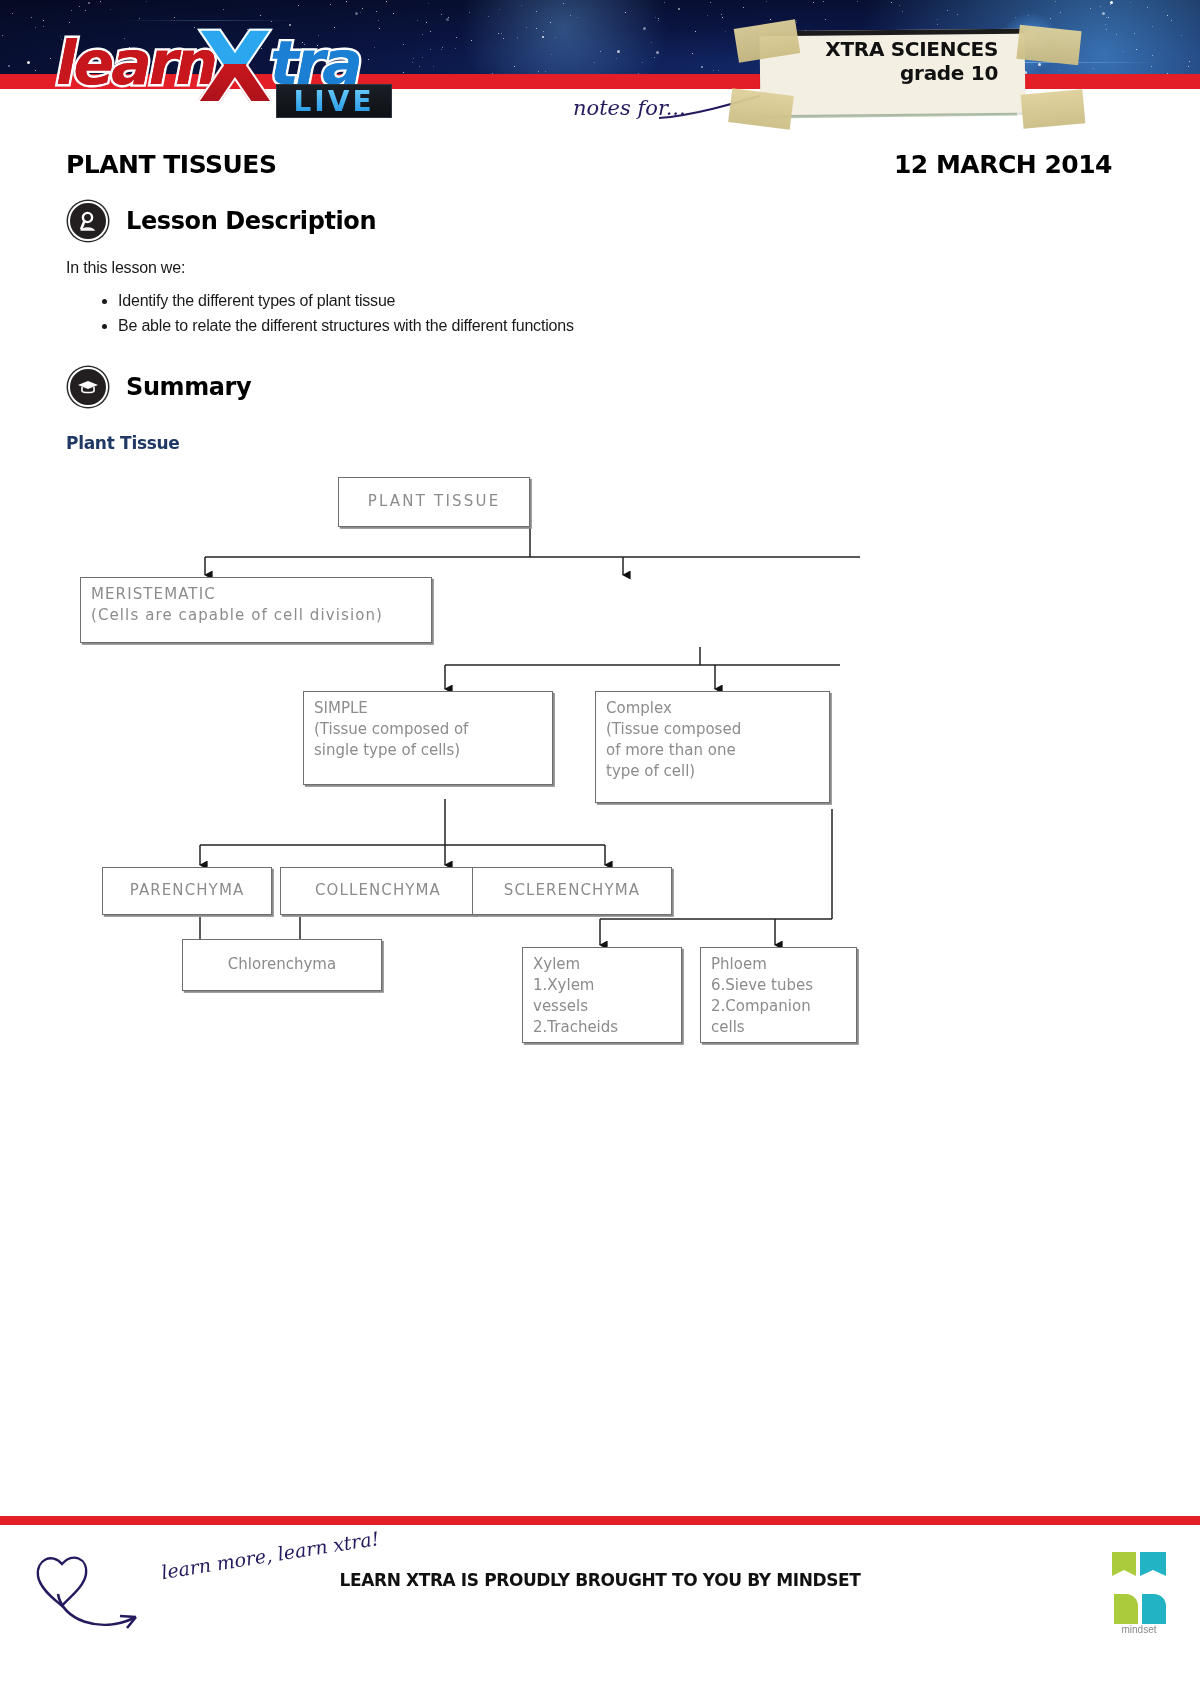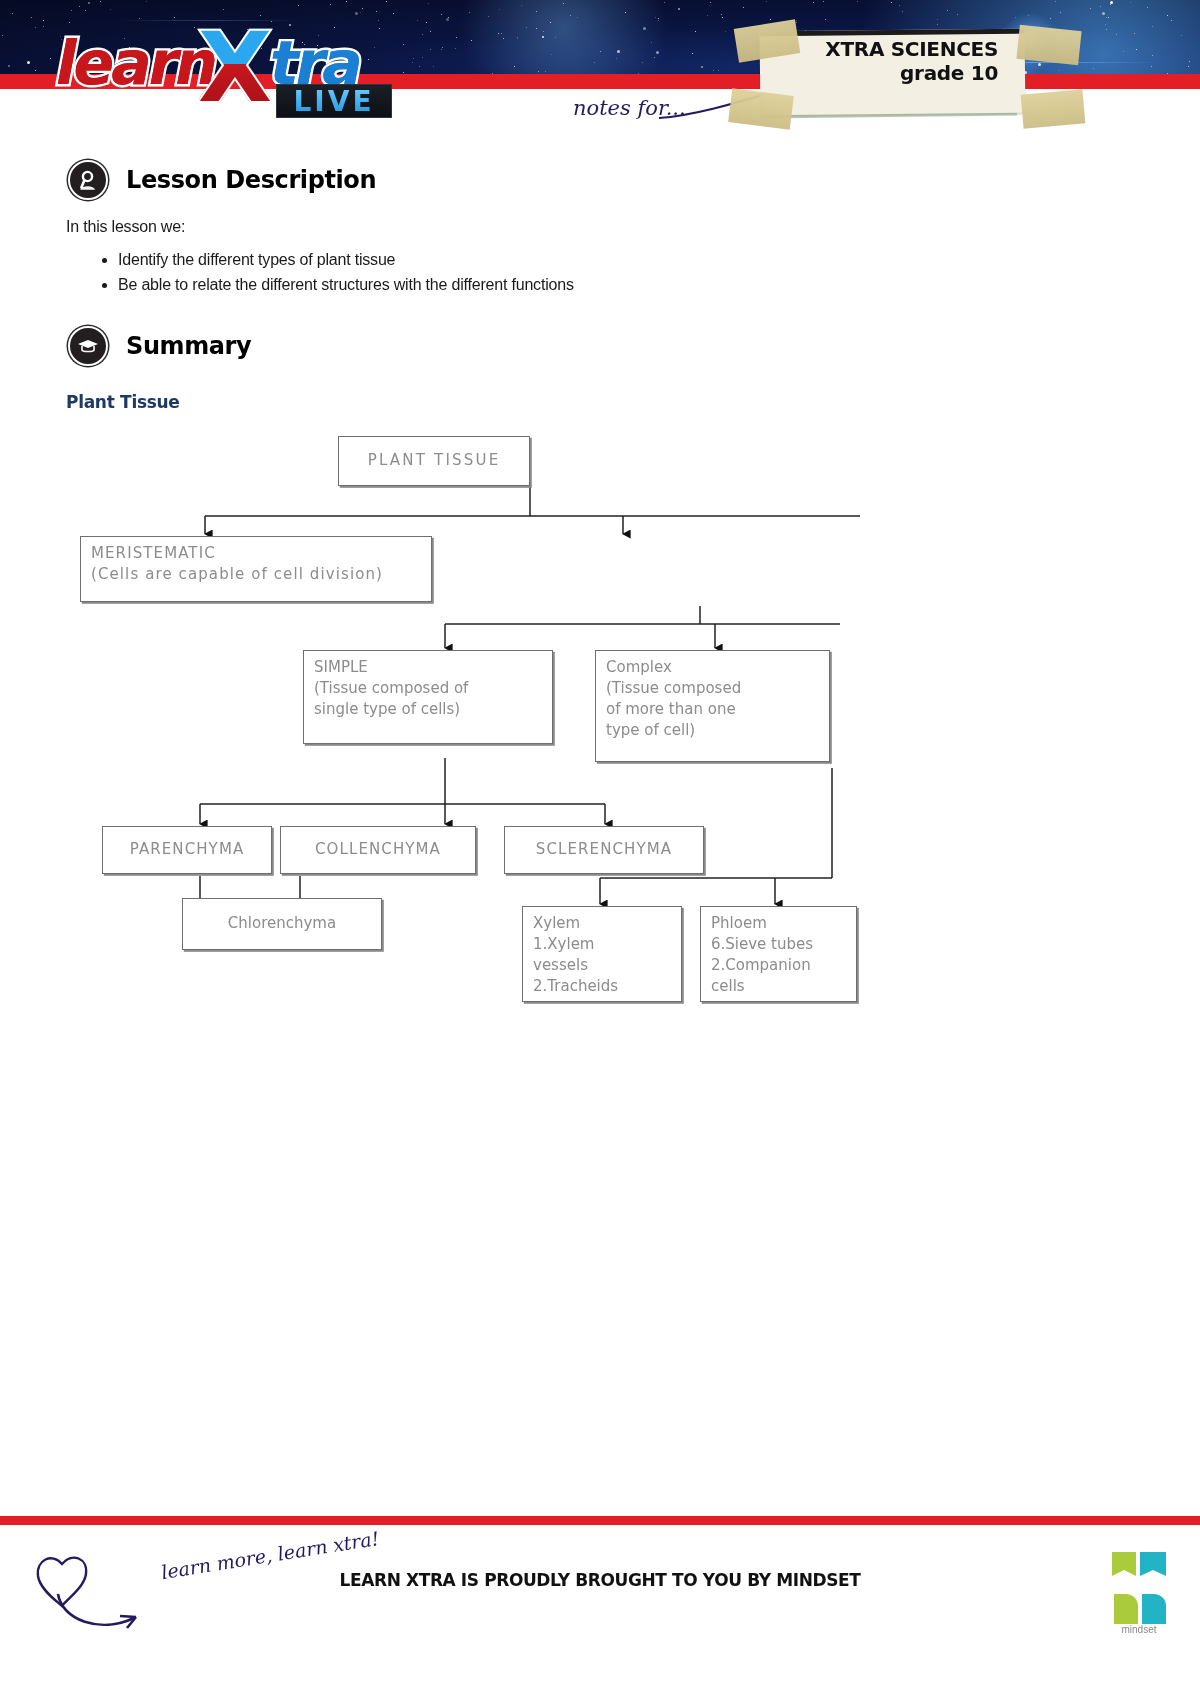--- a/index.html
+++ b/index.html
@@ -491,20 +491,24 @@
     <div class="scroll-text">
       <div class="scroll-l1">XTRA SCIENCES</div>
       <div class="scroll-l2">grade 10</div>
     </div>
   </div>
 </div>
 
 <div class="page">
   <div class="content">
 
+    <div class="title-row">
+      <div class="doc-title">PLANT TISSUES</div>
+      <div class="doc-date">12 MARCH 2014</div>
+    </div>
 
     <div class="sec-head">
       <span class="sec-icon">
         <svg width="26" height="26" viewBox="0 0 26 26">
           <circle cx="12.5" cy="9.5" r="4.6" fill="none" stroke="#ffffff" stroke-width="2.4"></circle>
           <path d="M9.4,13.2 L6.4,20.6" stroke="#ffffff" stroke-width="2.6" stroke-linecap="round"></path>
           <path d="M5.2,22.8 a7.8,5 0 0 1 15,0" fill="#ffffff" opacity="0.95"></path>
         </svg>
       </span>
       <span class="sec-title">Lesson Description</span>
@@ -575,21 +579,21 @@
 
       <div class="node center t1" style="left:42px; top:400px; width:170px; height:48px;">PARENCHYMA</div>
 
       <div class="node" style="left:535px; top:224px; width:235px; height:112px;">Complex
 (Tissue composed
 of more than one
 type of cell)</div>
 
       <div class="node center t1" style="left:220px; top:400px; width:196px; height:48px;">COLLENCHYMA</div>
 
-      <div class="node center t1" style="left:444px; top:400px; width:200px; height:48px;">SCLERENCHYMA</div>
+      <div class="node center t1" style="left:412px; top:400px; width:200px; height:48px;">SCLERENCHYMA</div>
 
       <div class="node center" style="left:122px; top:472px; width:200px; height:52px;">Chlorenchyma</div>
 
       <div class="node" style="left:462px; top:480px; width:160px; height:96px;">Xylem
 1.Xylem
    vessels
 2.Tracheids</div>
 
       <div class="node" style="left:640px; top:480px; width:157px; height:96px;">Phloem
 6.Sieve tubes

